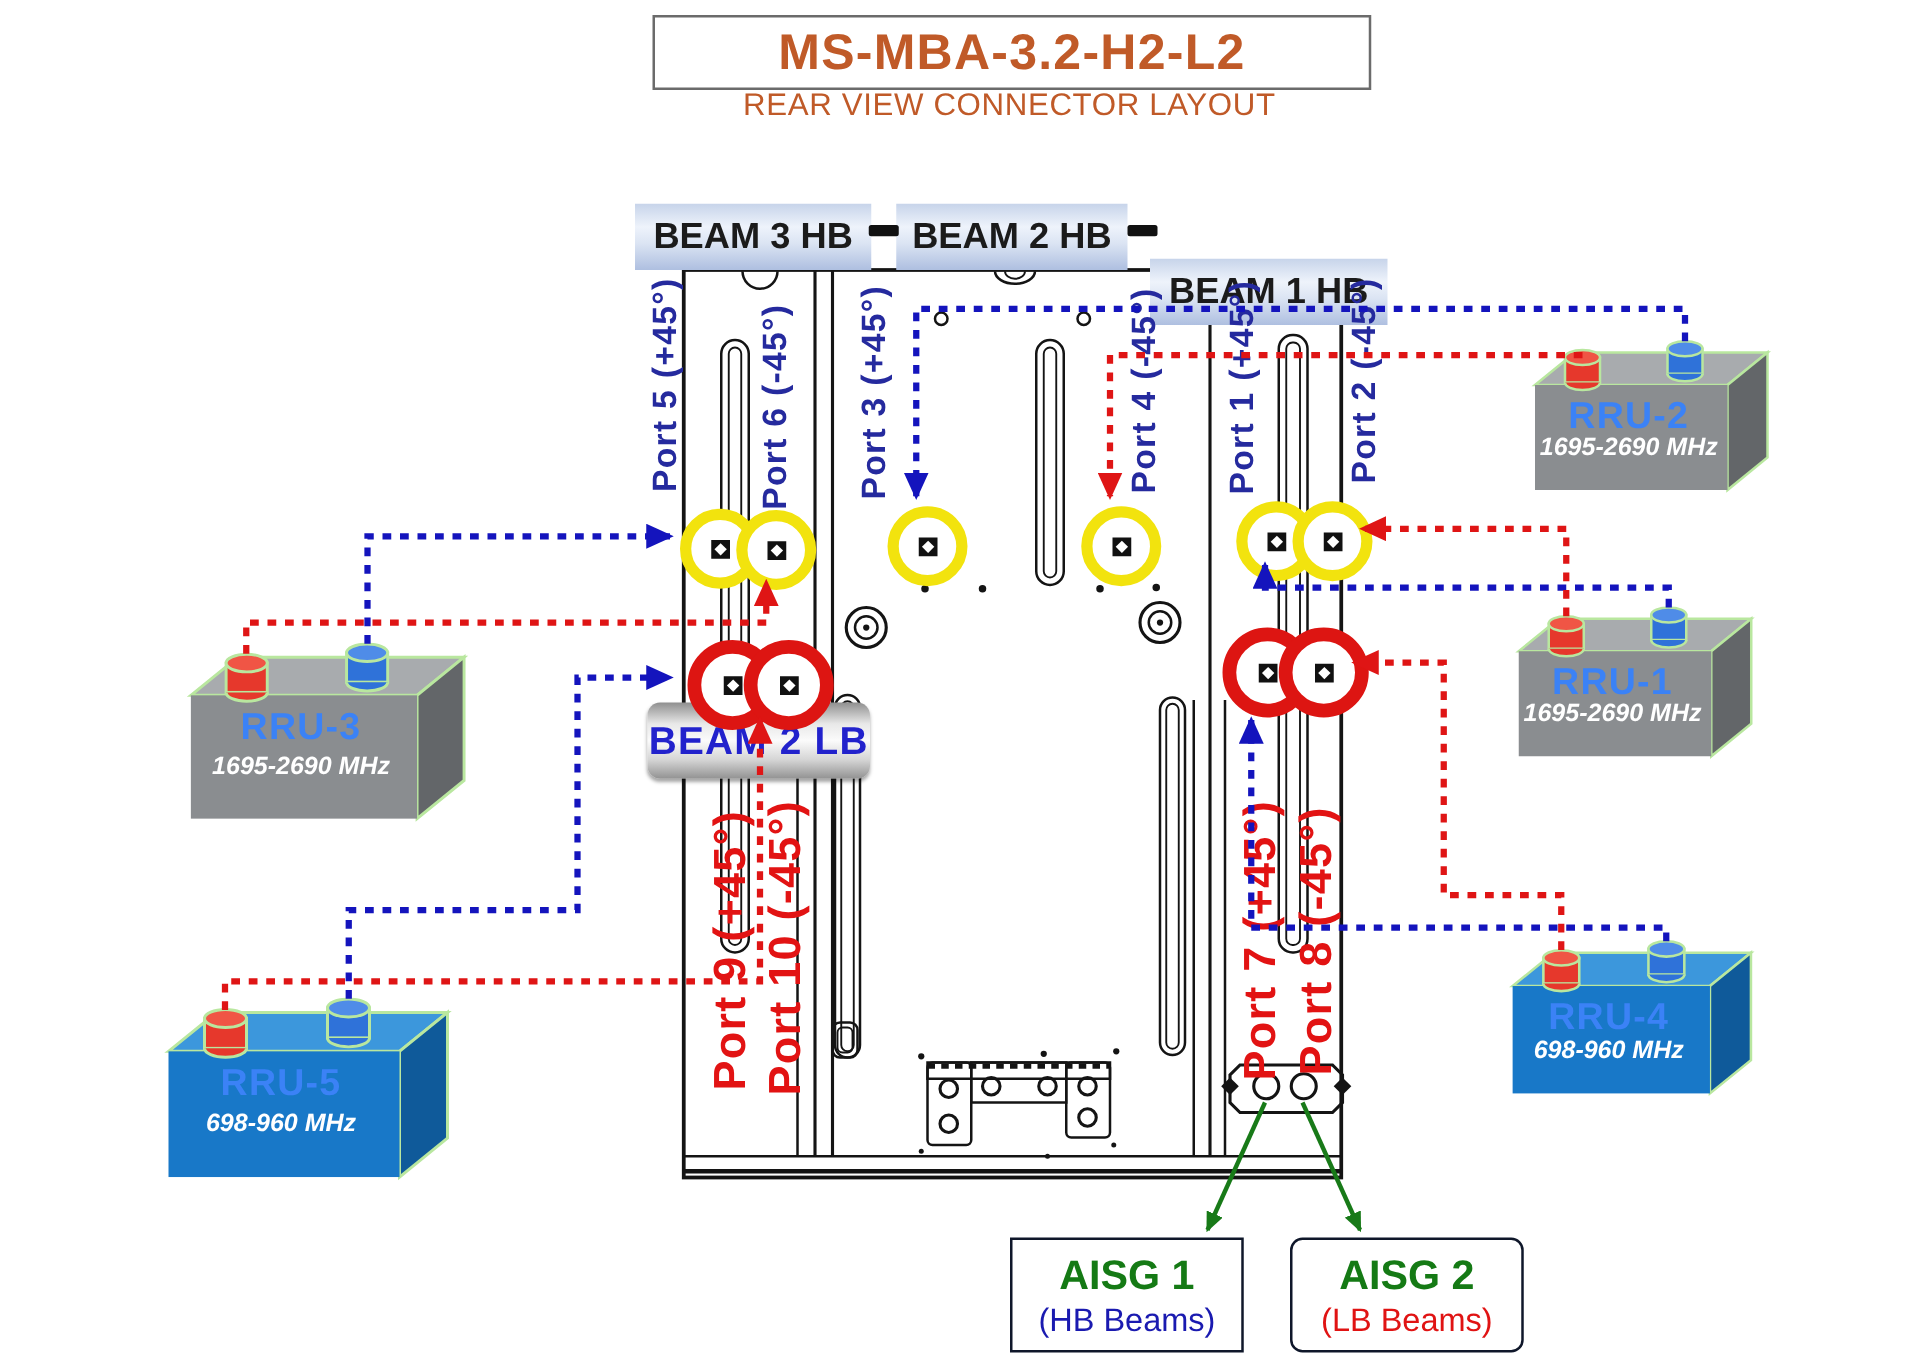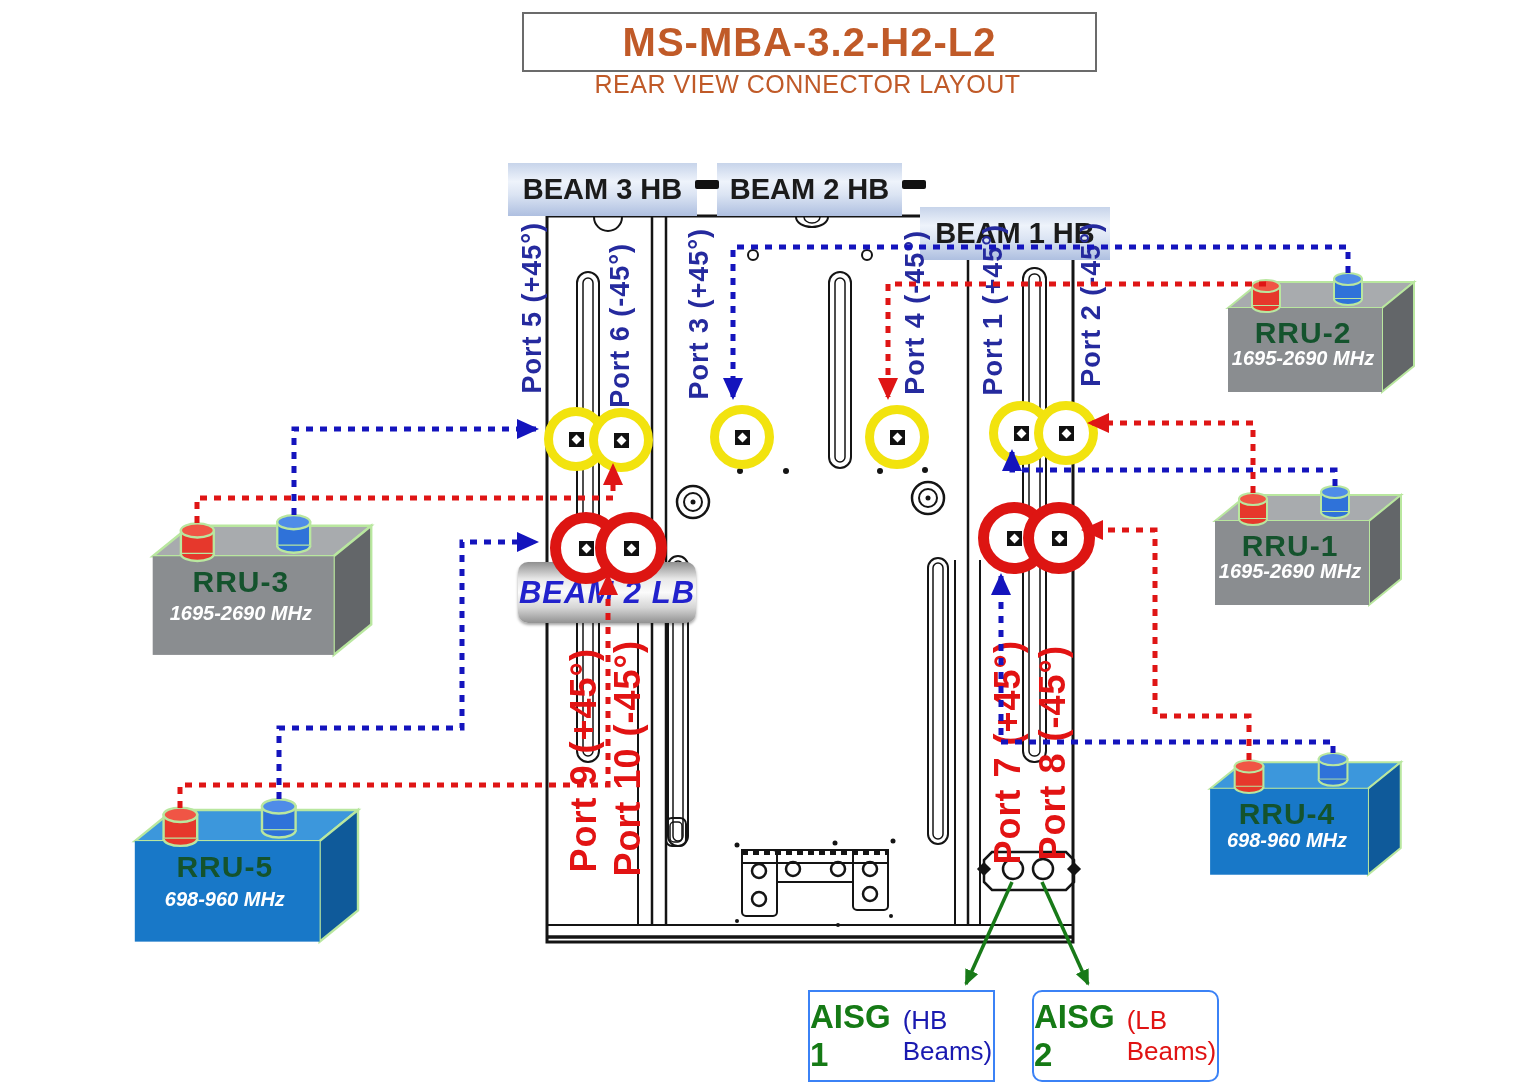--- a/index.html
+++ b/index.html
@@ -30,25 +30,25 @@
   .din{width:15px;height:15px;background:#111;display:flex;align-items:center;justify-content:center;}
   .din::after{content:"";width:7px;height:7px;background:#fff;transform:rotate(45deg);}
   
   .rru{z-index:8;}
   .rru svg{display:block;width:100%;height:100%;}
   .rru .edge{stroke:#b9e79f;stroke-width:2;}
   .rru.gray .face-front{fill:#8a8d90;} .rru.gray .face-top{fill:#a8abae;} .rru.gray .face-side{fill:#636669;}
   .rru.blue .face-front{fill:#1878c8;} .rru.blue .face-top{fill:#3c97dc;} .rru.blue .face-side{fill:#0f5a9a;}
   .cyl-red{fill:#e6382c;} .cyl-red-top{fill:#f05545;}
   .cyl-blue{fill:#2f72d9;} .cyl-blue-top{fill:#4f8ce8;}
-  .rru-name{position:absolute;left:0;width:79%;top:33%;text-align:center;font-size:30px;font-weight:bold;color:#14532d;letter-spacing:1px;}
+  .rru-name{position:absolute;left:0;width:79%;top:33%;text-align:center;font-size:30px;font-weight:bold;color:#3b82f6;letter-spacing:1px;}
   .rru-freq{position:absolute;left:0;width:79%;top:57%;text-align:center;font-size:20px;font-weight:bold;font-style:italic;color:#fff;}
   
-  .aisg-box{top:990px;width:183px;height:88px;border:2px solid #3b82f6;background:#fff;z-index:6;
-    display:flex;flex-direction:row;align-items:center;justify-content:center;gap:12px;}
+  .aisg-box{top:990px;width:183px;height:88px;border:2px solid #0f172a;background:#fff;z-index:6;
+    display:flex;flex-direction:column;align-items:center;justify-content:center;gap:2px;}
   .aisg-name{font-size:33px;font-weight:bold;color:#157a15;}
   .aisg-sub{font-size:26px;font-weight:normal;}
   .aisg-sub.hb{color:#1a1ab0;} .aisg-sub.lb{color:#e01313;}
   
   #chassis-svg{position:absolute;left:0;top:0;z-index:2;}
   #conn-svg{position:absolute;left:0;top:0;z-index:20;pointer-events:none;}
   .conn{fill:none;}
   .conn.blue{stroke:#1414bd;stroke-width:5;stroke-dasharray:7 7;}
   .conn.red{stroke:#df1515;stroke-width:5;stroke-dasharray:7 7;}
   .conn.green{stroke:#187a18;stroke-width:3.5;}
@@ -135,21 +135,21 @@
     <span class="title-text">MS-MBA-3.2-H2-L2</span>
   </div>
   <div class="abs subtitle">REAR VIEW CONNECTOR LAYOUT</div>
 
   <div class="abs beam-header" style="left:508px;width:189px;">BEAM 3 HB</div>
   <div class="abs beam-header" style="left:717px;width:185px;">BEAM 2 HB</div>
   <div class="abs beam-header" style="left:920px;width:190px;margin-top:44px;">BEAM 1 HB</div>
   <div class="abs hdr-dash" style="left:695px;"></div>
   <div class="abs hdr-dash" style="left:902px;"></div>
 
-  <div class="abs lb-banner" style="left:518px;top:562px;width:178px;font-style:italic;">BEAM 2 LB</div>
+  <div class="abs lb-banner" style="left:518px;top:562px;width:178px;">BEAM 2 LB</div>
 
   <div class="abs vtext vblue" style="left:517px;top:222px;">Port 5 (+45°)</div>
   <div class="abs vtext vblue" style="left:605px;top:243px;">Port 6 (-45°)</div>
   <div class="abs vtext vblue" style="left:684px;top:228px;">Port 3 (+45°)</div>
   <div class="abs vtext vblue" style="left:900px;top:230px;">Port 4 (-45°)</div>
   <div class="abs vtext vblue" style="left:978px;top:224px;">Port 1 (+45°)</div>
   <div class="abs vtext vblue" style="left:1076px;top:222px;">Port 2 (-45°)</div>
 
   <div class="abs vtext vred" style="left:563px;top:648px;">Port 9 (+45°)</div>
   <div class="abs vtext vred" style="left:607px;top:640px;">Port 10 (-45°)</div>

